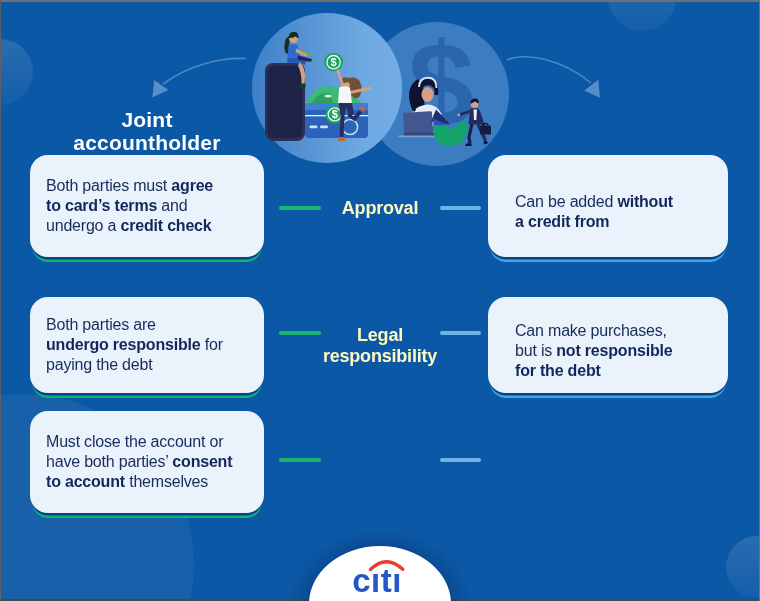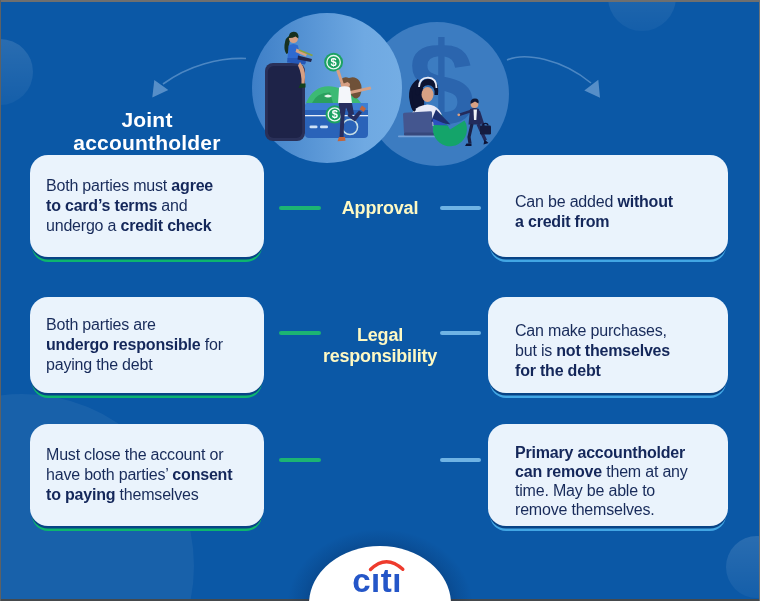--- a/index.html
+++ b/index.html
@@ -18,21 +18,21 @@
   .card{
     position:absolute;background:#eaf3fc;border-radius:18px;
     display:flex;align-items:center;box-sizing:border-box;
     color:#182b5a;font-size:16px;line-height:20px;letter-spacing:-0.2px;
   }
   .card b{font-weight:bold;color:#14275a;}
   .card.cl{left:30px;width:234px;box-shadow:0 3.5px 0 -1px #084385,0 7px 0 -2px #0db56f;padding:0 10px 0 16px;}
   .card.cr{left:488px;width:240px;box-shadow:0 3.5px 0 -1px #084385,0 7px 0 -2px #42a6e4;padding:12px 10px 0 27px;}
   .card.r1{top:155px;height:102px;}
   .card.r2{top:282px;height:96px;margin-top:15px;}
-  .card.r3{top:424px;height:102px;}
+  .card.r3{top:411px;height:102px;}
   .card.tight{line-height:19px;}
   .label{
     position:absolute;left:305px;width:150px;text-align:center;color:#fef9c3;
     font-weight:bold;font-size:18px;line-height:21px;letter-spacing:-0.2px;
   }
   .label.l1{top:198px;}
   .label.l2{top:325px;}
   .label.l3{top:447.5px;}
   .conn{position:absolute;height:3.5px;border-radius:2px;}
   .conn.g{left:279px;width:42px;background:#1cb473;}
@@ -210,25 +210,22 @@
       <div>Can be added <b>without</b><br><b>a credit from</b></div>
     </div>
 
   <div class="card cl r2">
       <div>Both parties are<br><b>undergo responsible</b> for<br>paying the debt</div>
     </div>
   <div class="conn g y2"></div>
   <div class="label l2">Legal<br>responsibility</div>
   <div class="conn b y2"></div>
   <div class="card cr r2">
-      <div>Can make purchases,<br>but is <b>not themselves</b><br><b>for the debt</b></div>
+      <div>Can make purchases,<br>but is <b>not responsible</b><br><b>for the debt</b></div>
     </div>
 
   <div class="card cl r3">
-      <div>Must close the account or<br>have both parties’ <b>consent</b><br><b>to paying</b> themselves</div>
+      <div>Must close the account or<br>have both parties’ <b>consent</b><br><b>to account</b> themselves</div>
     </div>
   <div class="conn g y3"></div>
   <div class="conn b y3"></div>
-  <div class="card cr r3 tight">
-      <div><b>Primary accountholder</b><br><b>can remove</b> them at any<br>time. May be able to<br>remove themselves.</div>
-    </div>
 
 </div>
 
 </body></html>

